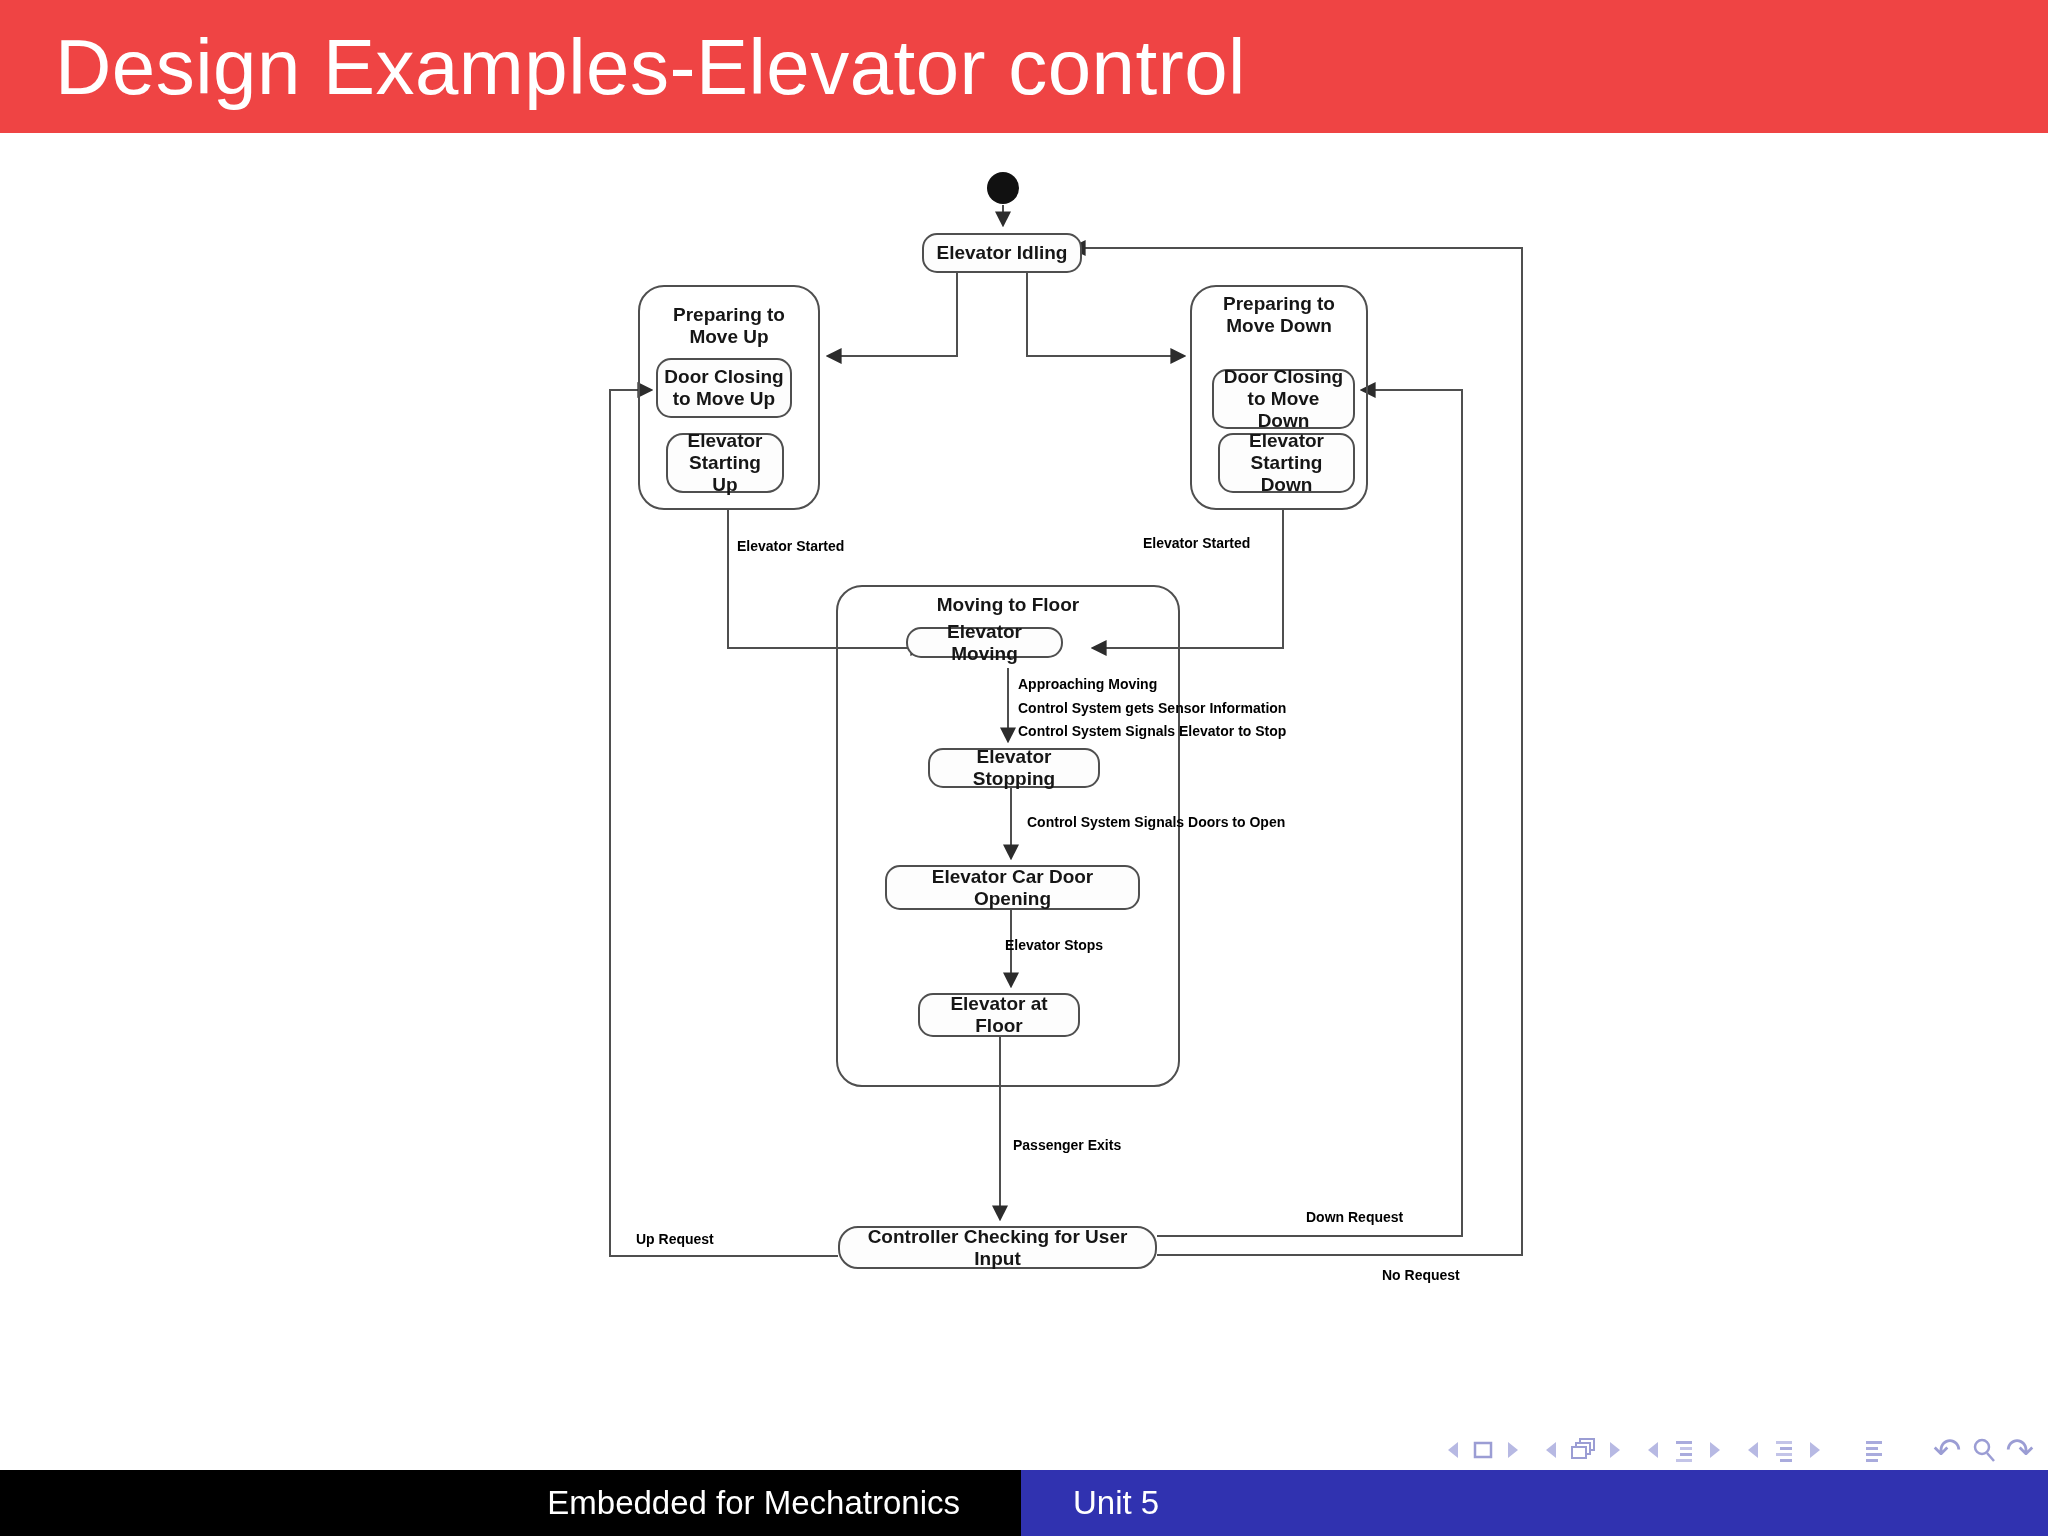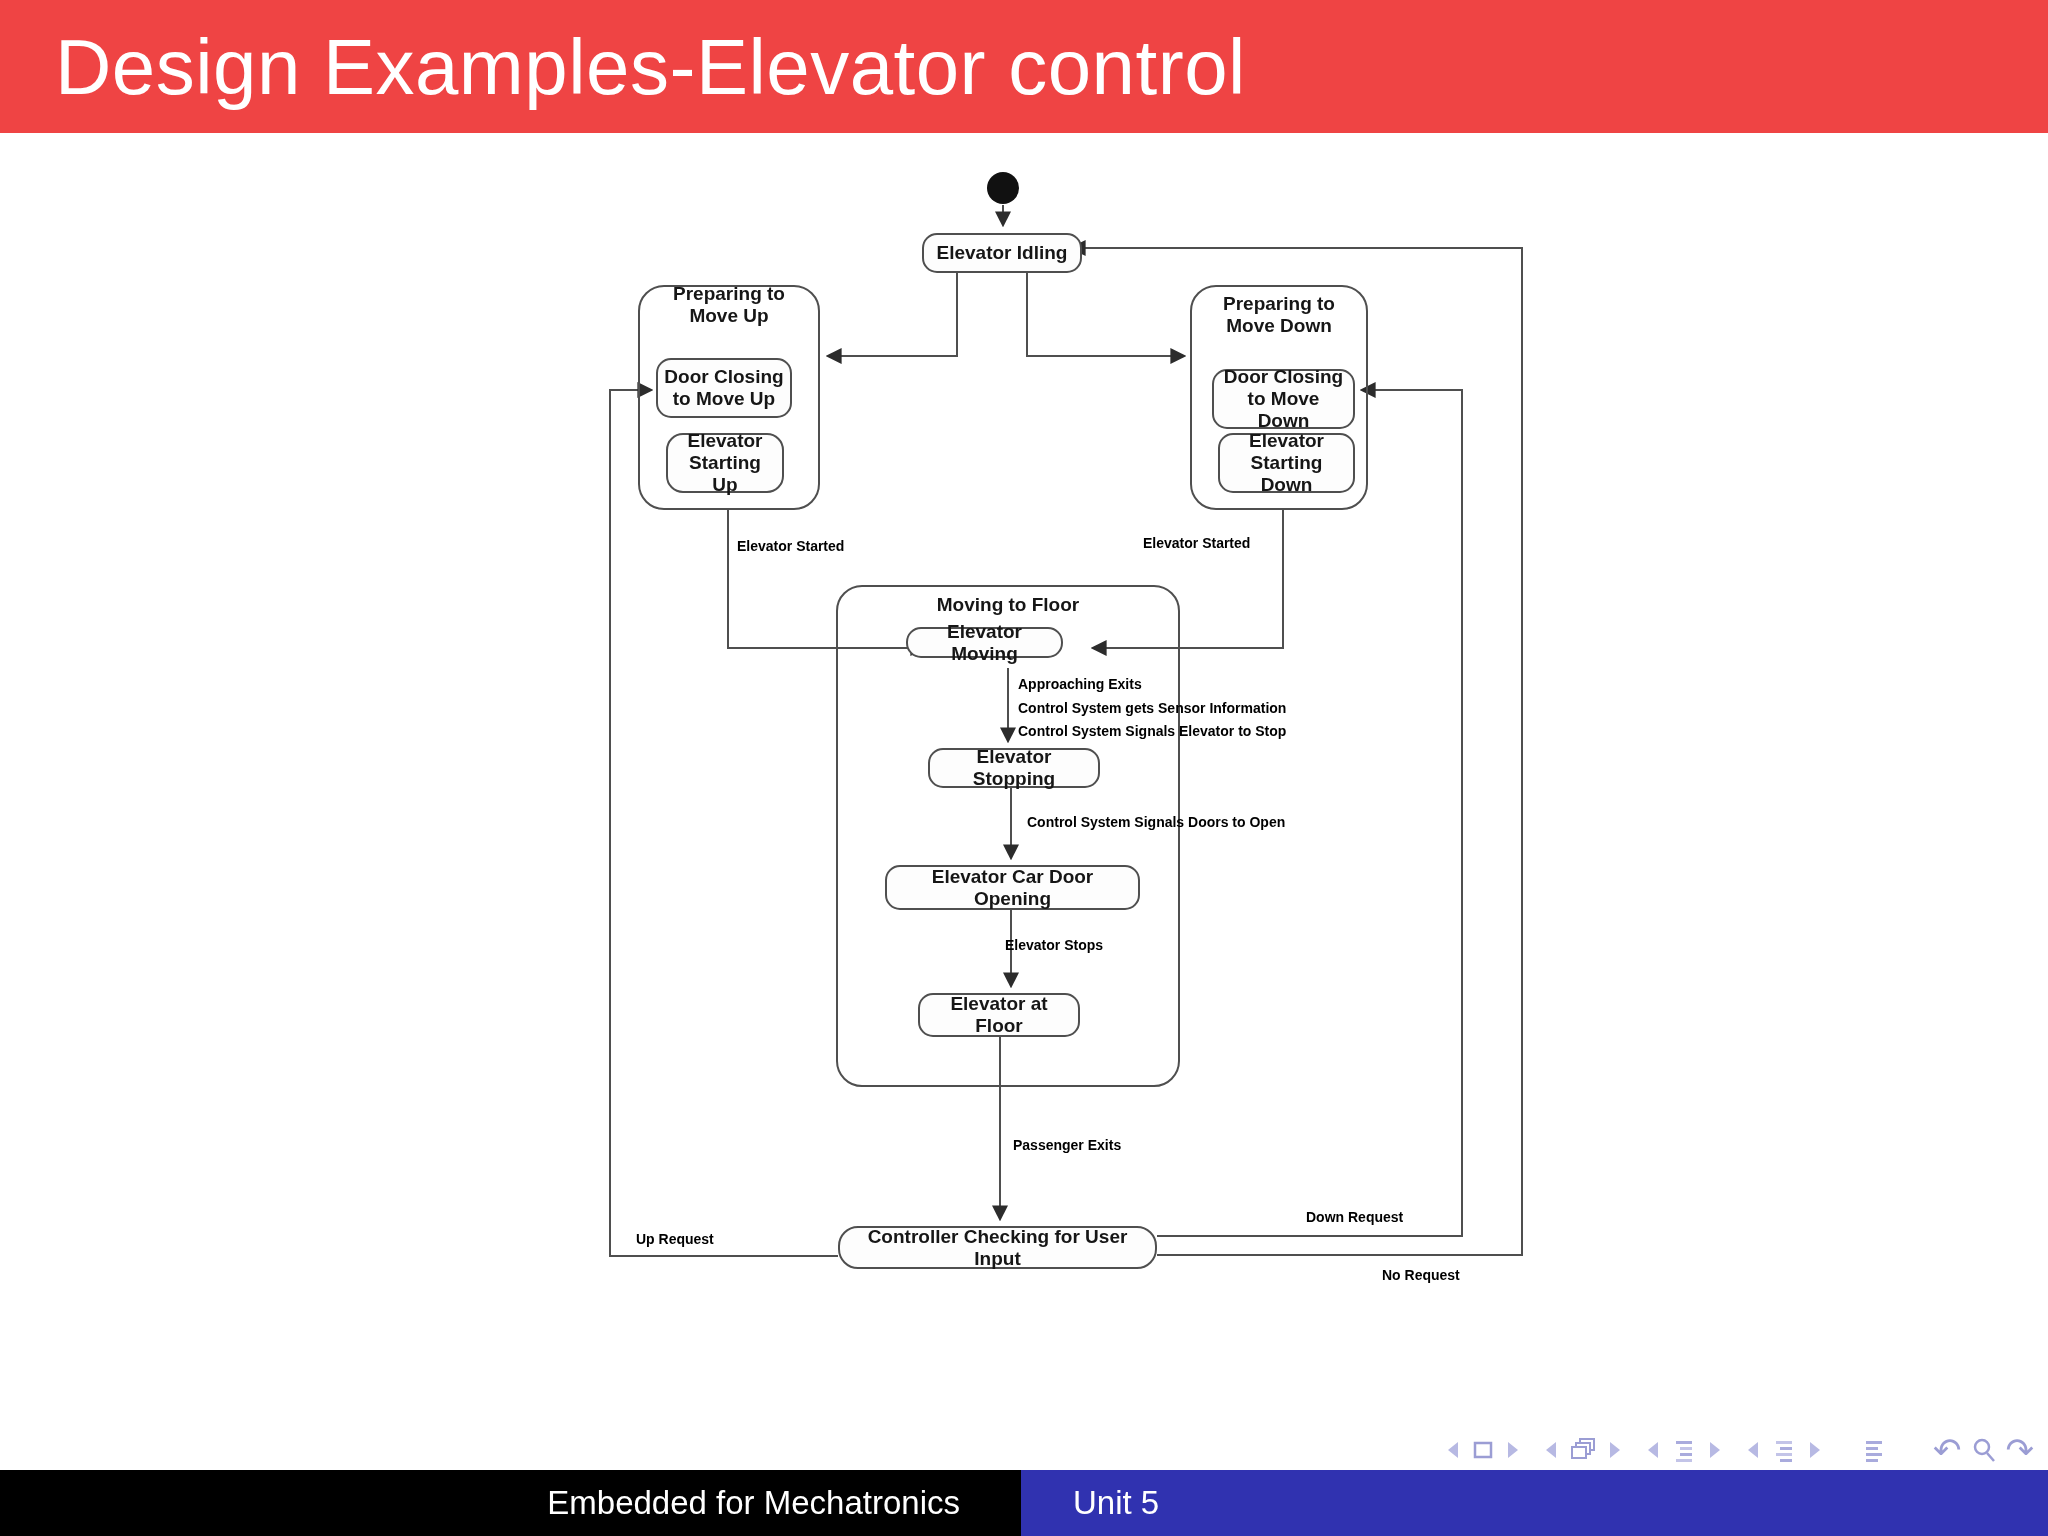--- a/index.html
+++ b/index.html
@@ -80,21 +80,21 @@
       <path d="M1000 1037 L1000 1219" marker-end="url(#arr)"></path>
       <path d="M838 1256 L610 1256 L610 390 L651 390" marker-end="url(#arr)"></path>
       <path d="M1157 1236 L1462 1236 L1462 390 L1362 390" marker-end="url(#arr)"></path>
       <path d="M1157 1255 L1522 1255 L1522 248 L1072 248" marker-end="url(#arr)"></path>
     </g>
   </svg>
 
   <div class="initial-dot" style="left:987px;top:172px;"></div>
 
   <div class="composite" style="left:638px;top:285px;width:182px;height:225px;"></div>
-  <div class="composite-title" style="left:638px;top:283px;width:182px;">
+  <div class="composite-title" style="left:638px;top:304px;width:182px;">
     <span style="display:inline-block;width:125px;">Preparing to Move Up</span>
   </div>
 
   <div class="composite" style="left:1190px;top:285px;width:178px;height:225px;"></div>
   <div class="composite-title" style="left:1190px;top:293px;width:178px;">
     <span style="display:inline-block;width:135px;">Preparing to Move Down</span>
   </div>
 
   <div class="composite" style="left:836px;top:585px;width:344px;height:502px;"></div>
   <div class="composite-title" style="left:836px;top:594px;width:344px;">
@@ -110,21 +110,21 @@
   <div class="state" style="left:1218px;top:433px;width:137px;height:60px;">Elevator Starting Down</div>
 
   <div class="state" style="left:906px;top:627px;width:157px;height:31px;">Elevator Moving</div>
   <div class="state" style="left:928px;top:748px;width:172px;height:40px;">Elevator Stopping</div>
   <div class="state" style="left:885px;top:865px;width:255px;height:45px;">Elevator Car Door Opening</div>
   <div class="state" style="left:918px;top:993px;width:162px;height:44px;">Elevator at Floor</div>
   <div class="state" style="left:838px;top:1226px;width:319px;height:43px;border-radius:20px;">Controller Checking for User Input</div>
 
   <div class="edge-label" style="left:737px;top:538px;">Elevator Started</div>
   <div class="edge-label" style="left:1143px;top:535px;">Elevator Started</div>
-  <div class="edge-label" style="left:1018px;top:676px;">Approaching Exits</div>
+  <div class="edge-label" style="left:1018px;top:676px;">Approaching Moving</div>
   <div class="edge-label" style="left:1018px;top:700px;">Control System gets Sensor Information</div>
   <div class="edge-label" style="left:1018px;top:723px;">Control System Signals Elevator to Stop</div>
   <div class="edge-label" style="left:1027px;top:814px;">Control System Signals Doors to Open</div>
   <div class="edge-label" style="left:1005px;top:937px;">Elevator Stops</div>
   <div class="edge-label" style="left:1013px;top:1137px;">Passenger Exits</div>
   <div class="edge-label" style="left:636px;top:1231px;">Up Request</div>
   <div class="edge-label" style="left:1306px;top:1209px;">Down Request</div>
   <div class="edge-label" style="left:1382px;top:1267px;">No Request</div>
 
   <div class="nav">

